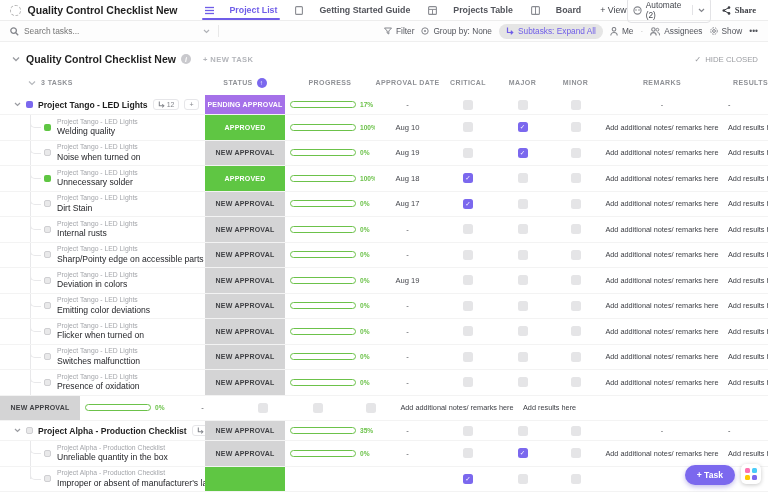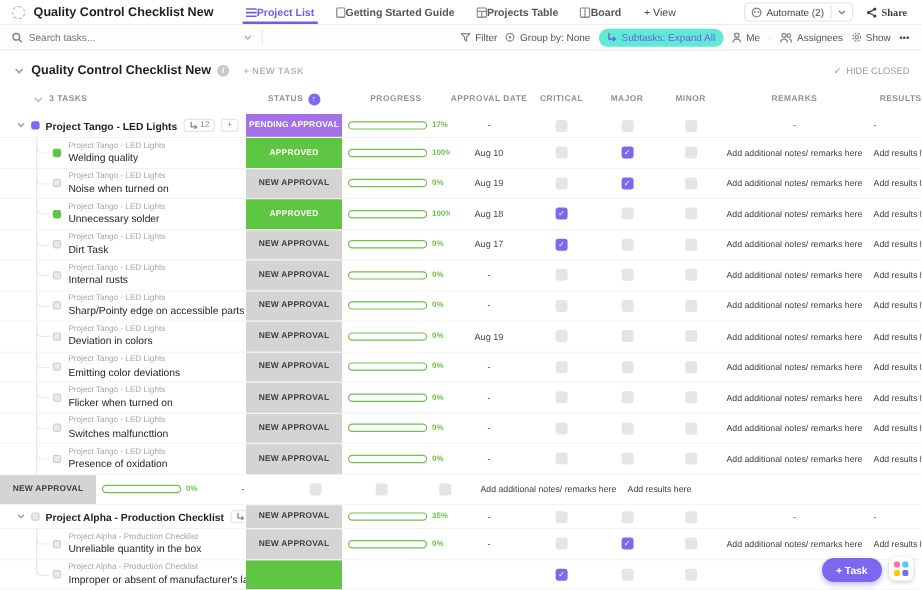--- a/index.html
+++ b/index.html
@@ -6,21 +6,21 @@
   html,body { width:768px; height:492px; overflow:hidden; background:#fff;
     font-family:"Liberation Sans", sans-serif; color:#2b2b2b; }
   svg { display:block; }
 
   
   .topbar { height:21px; display:flex; align-items:center; padding:0 8px;
     border-bottom:1px solid #ededed; background:#fff; }
   .ws-icon { width:11px; height:11px; border:1.5px dashed #b9b9b9; border-radius:50%; margin:0 7px 0 2px; }
   .tb-title { font-size:10.5px; font-weight:bold; color:#1f1f1f; white-space:nowrap; }
   .tabs { display:flex; align-items:center; margin-left:18px; height:100%; }
-  .tab { display:flex; align-items:center; gap:0; font-size:8.8px; font-weight:bold;
+  .tab { display:flex; align-items:center; gap:16px; font-size:8.8px; font-weight:bold;
     color:#53555c; padding:0 9px; height:100%; position:relative; cursor:pointer; white-space:nowrap; }
   .tab.active { color:#6f5de8; }
   .tab.active::after { content:""; position:absolute; left:6px; right:6px; bottom:0;
     height:2.5px; border-radius:2px; background:#6f5de8; }
   .tab .ticon { color:#8a8c92; }
   .tab.active .ticon { color:#6f5de8; }
   .addview { font-size:8.8px; color:#42454c; margin-left:10px; white-space:nowrap; cursor:pointer; }
   .tb-right { margin-left:auto; display:flex; align-items:center; gap:7px; }
   .btn-automate { display:flex; align-items:center; gap:4px; border:1px solid #e3e3e6;
     border-radius:4px; padding:2px 5px; font-size:8.3px; color:#42454c; cursor:pointer; }
@@ -31,21 +31,21 @@
   
   .toolbar { height:21px; display:flex; align-items:center; padding:0 10px;
     border-bottom:1px solid #efefef; background:#fdfdfd; }
   .search { display:flex; align-items:center; gap:5px; color:#9a9ca1; font-size:8.4px; width:200px; }
   .search input { border:none; outline:none; background:transparent; font-size:8.4px;
     color:#6a6c72; width:120px; font-family:inherit; }
   .search .chev { margin-left:auto; }
   .tool-sep { width:1px; height:12px; background:#e8e8e8; margin:0 8px; }
   .tool-right { margin-left:auto; display:flex; align-items:center; gap:7px; font-size:8.3px; color:#53555c; }
   .tool-item { display:flex; align-items:center; gap:4px; cursor:pointer; white-space:nowrap; }
-  .pill-subtasks { background:#5eead4; color:#6f5de8; border-radius:9px; padding:2.5px 7px; }
+  .pill-subtasks { background:#e5e5e5; color:#6f5de8; border-radius:9px; padding:2.5px 7px; }
   .dot-sep { color:#c4c4c4; }
 
   
   .section-head { height:28px; display:flex; align-items:center; padding:6px 10px 0 10px; }
   .circ-chev { width:12px; height:12px; border-radius:50%; display:flex; align-items:center;
     justify-content:center; color:#9a9ca1; cursor:pointer; }
   .sec-title { font-size:10.5px; font-weight:bold; color:#1f1f1f; margin-left:4px; }
   .info-i { width:10px; height:10px; border-radius:50%; background:#c9c9cd; color:#fff;
     font-size:7px; display:flex; align-items:center; justify-content:center; margin-left:5px;
     font-weight:bold; font-style:italic; }
@@ -464,21 +464,21 @@
     <div class="cell cell-rem c-rem">Add additional notes/ remarks here</div>
     <div class="cell cell-res c-res">Add results here</div>
   </div>
     <div class="row row-sub">
     <div class="cell cell-name c-name">
       <span class="tree-v"></span>
       <span class="tree"></span>
       <span class="sq sq-grey"></span>
       <span class="sub-text">
         <span class="crumb">Project Tango - LED Lights</span>
-        <span class="sname">Dirt Task</span>
+        <span class="sname">Dirt Stain</span>
       </span>
     </div>
     <div class="cell cell-status c-status status-new">
         <span>NEW APPROVAL</span>
       </div>
     <div class="cell cell-prog c-prog">
       <span class="pbar"><span class="pfill" style="width: 0%;"></span></span>
       <span class="pct">0%</span>
     </div>
     <div class="cell cell-date c-date">Aug 17</div>

